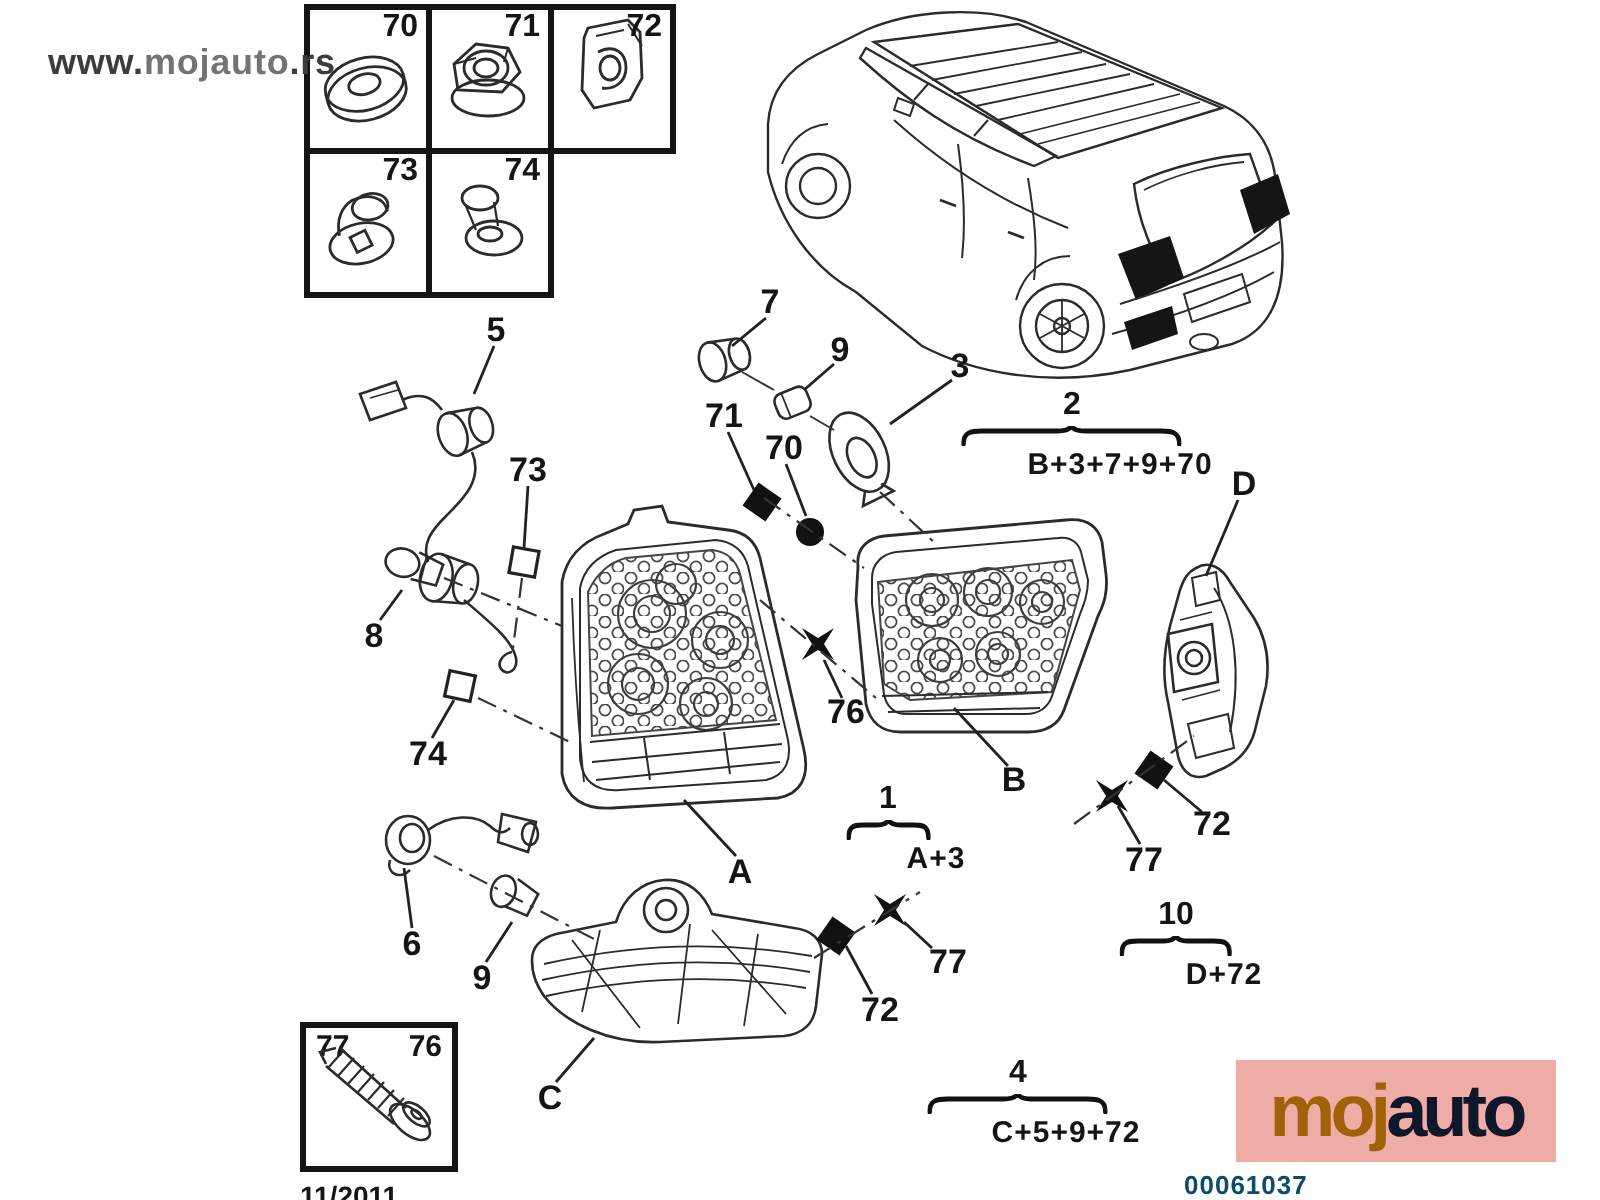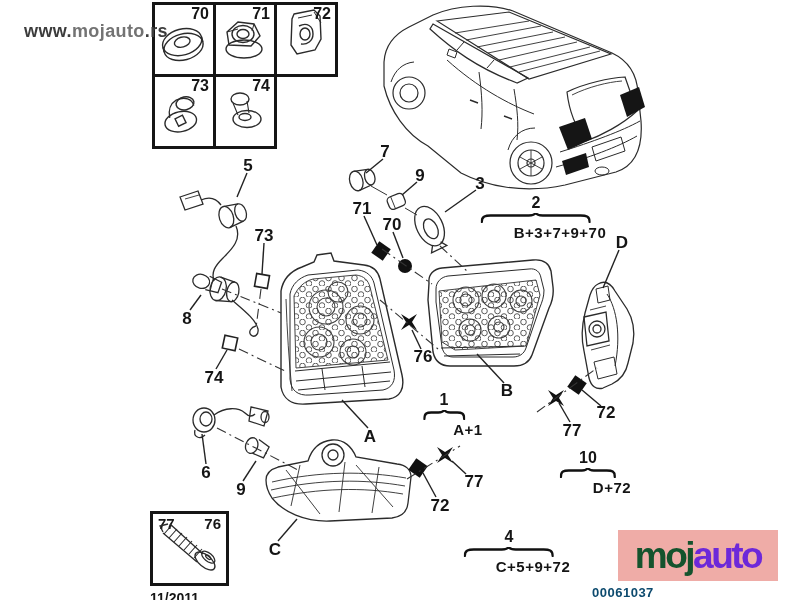--- a/index.html
+++ b/index.html
@@ -20,22 +20,22 @@
   .formula svg{display:block;margin-top:2px;}
   .formula .expr{font-weight:bold;font-size:15px;line-height:1;margin-top:2px;letter-spacing:.5px;white-space:nowrap;padding-left:48px;}
   .inset{position:absolute;left:150px;top:511px;width:79px;height:75px;border:3px solid #151515;
          box-sizing:border-box;background:#fff;z-index:2;}
   .inset .l{position:absolute;left:5px;top:1px;font-weight:bold;font-size:15px;}
   .inset .r{position:absolute;right:5px;top:1px;font-weight:bold;font-size:15px;}
   .datecode{position:absolute;left:150px;top:590px;z-index:3;font-weight:bold;font-size:14px;}
   .logo{position:absolute;left:618px;top:530px;width:160px;height:51px;z-index:4;
         background:rgba(224,90,80,.5);display:flex;align-items:center;justify-content:center;
         font-weight:bold;font-size:37px;line-height:1;letter-spacing:-2.5px;}
-  .logo .moj{color:#14532d;}
-  .logo .auto{color:#6d28d9;}
+  .logo .moj{color:#a16207;}
+  .logo .auto{color:#0f172a;}
   .watermark{position:absolute;left:551px;top:556px;z-index:5;font-weight:bold;font-size:20px;
              line-height:.78;color:rgba(130,130,130,.55);text-shadow:1px 1px 0 rgba(255,255,255,.6);}
   .docnum{position:absolute;left:592px;top:585px;z-index:5;font-weight:bold;font-size:13px;
           color:#0c4a6e;letter-spacing:.5px;}
 </style>
 </head>
 <body>
 
 <div class="stage">
 
@@ -326,21 +326,21 @@
     <svg width="110" height="10" viewBox="0 0 110 10">
       <path d="M1,9 C1,3 5,2.5 10,2.5 L48,2.5 C52,2.5 54,1.8 55,0 C56,1.8 58,2.5 62,2.5 L100,2.5 C105,2.5 109,3 109,9" fill="none" stroke="#111" stroke-width="2.4" stroke-linecap="round"></path>
     </svg>
     <span class="expr">B+3+7+9+70</span>
   </div>
   <div class="formula" style="left:444px;top:392px;">
     <span class="num">1</span>
     <svg width="42" height="10" viewBox="0 0 42 10">
       <path d="M1,9 C1,3 4,2.5 8,2.5 L15,2.5 C18,2.5 20,1.8 21,0 C22,1.8 24,2.5 27,2.5 L34,2.5 C38,2.5 41,3 41,9" fill="none" stroke="#111" stroke-width="2.4" stroke-linecap="round"></path>
     </svg>
-    <span class="expr">A+1</span>
+    <span class="expr">A+3</span>
   </div>
   <div class="formula" style="left:588px;top:450px;">
     <span class="num">10</span>
     <svg width="56" height="10" viewBox="0 0 56 10">
       <path d="M1,9 C1,3 4,2.5 9,2.5 L22,2.5 C25,2.5 27,1.8 28,0 C29,1.8 31,2.5 34,2.5 L47,2.5 C52,2.5 55,3 55,9" fill="none" stroke="#111" stroke-width="2.4" stroke-linecap="round"></path>
     </svg>
     <span class="expr">D+72</span>
   </div>
   <div class="formula" style="left:509px;top:529px;">
     <span class="num">4</span>

